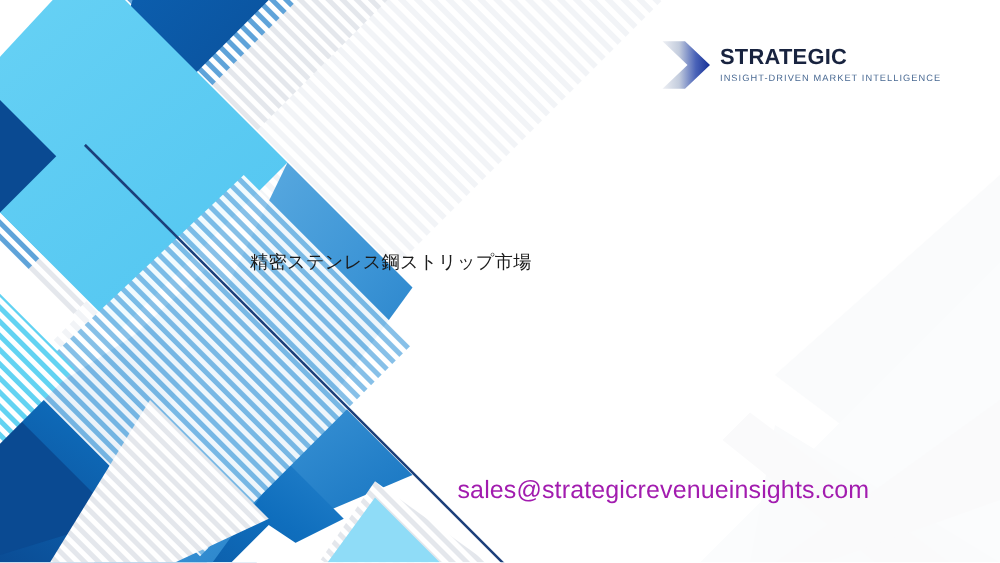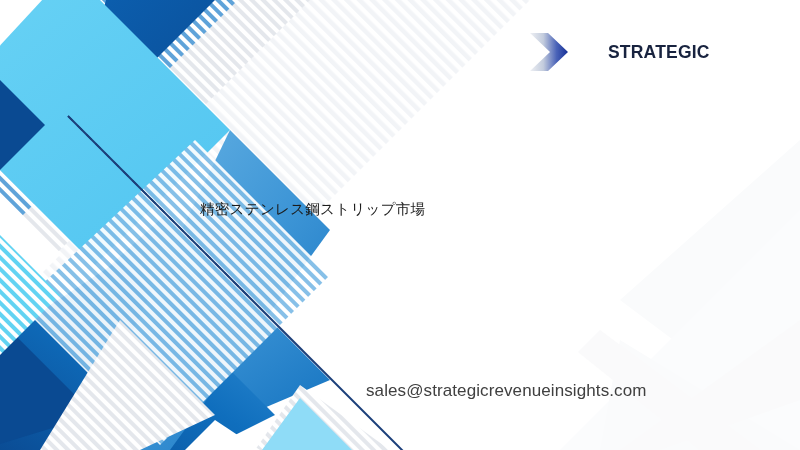--- a/index.html
+++ b/index.html
@@ -48,21 +48,20 @@
   .logo-mark {
     width: 42px;
     height: 46px;
     flex: 0 0 42px;
     margin-right: 6px;
   }
   .logo-text {
     display: flex;
     flex-direction: column;
     justify-content: center;
-    margin-left: 32px;
   }
   .logo-line1, .logo-line2 {
     font-family: "Liberation Sans", sans-serif;
     font-weight: bold;
     font-size: 17.5px;
     letter-spacing: 0.2px;
     line-height: 18px;
     color: #18233f;
     white-space: nowrap;
   }
@@ -85,22 +84,22 @@
     color: #1b1b1b;
     letter-spacing: 0.3px;
     white-space: nowrap;
   }
 
   .contact-email {
     position: absolute;
     left: 366px;
     top: 381px;
     font-family: "Liberation Sans", sans-serif;
-    font-size: 17px;
-    color: #404040;
+    font-size: 20px;
+    color: #a21caf;
     letter-spacing: 0.1px;
     white-space: nowrap;
   }
 </style>
 </head>
 <body>
 
 <div id="slide">
 
   <div class="deco">
@@ -217,20 +216,21 @@
             <stop offset="0%" stop-color="#eef0f4"></stop>
             <stop offset="35%" stop-color="#c3ccdd"></stop>
             <stop offset="70%" stop-color="#4a63b8"></stop>
             <stop offset="100%" stop-color="#152f96"></stop>
           </linearGradient>
         </defs>
         <path d="M2,4 L20,4 L40,23 L20,42 L2,42 L22,23 Z" fill="url(#chevGrad)"></path>
       </svg>
       <div class="logo-text">
         <div class="logo-line1">STRATEGIC</div>
+        <div class="logo-tagline">INSIGHT-DRIVEN MARKET INTELLIGENCE</div>
       </div>
     </div>
 
     <div class="report-title">精密ステンレス鋼ストリップ市場</div>
 
     <div class="contact-email">sales@strategicrevenueinsights.com</div>
 
   </div>
 </div>
 

